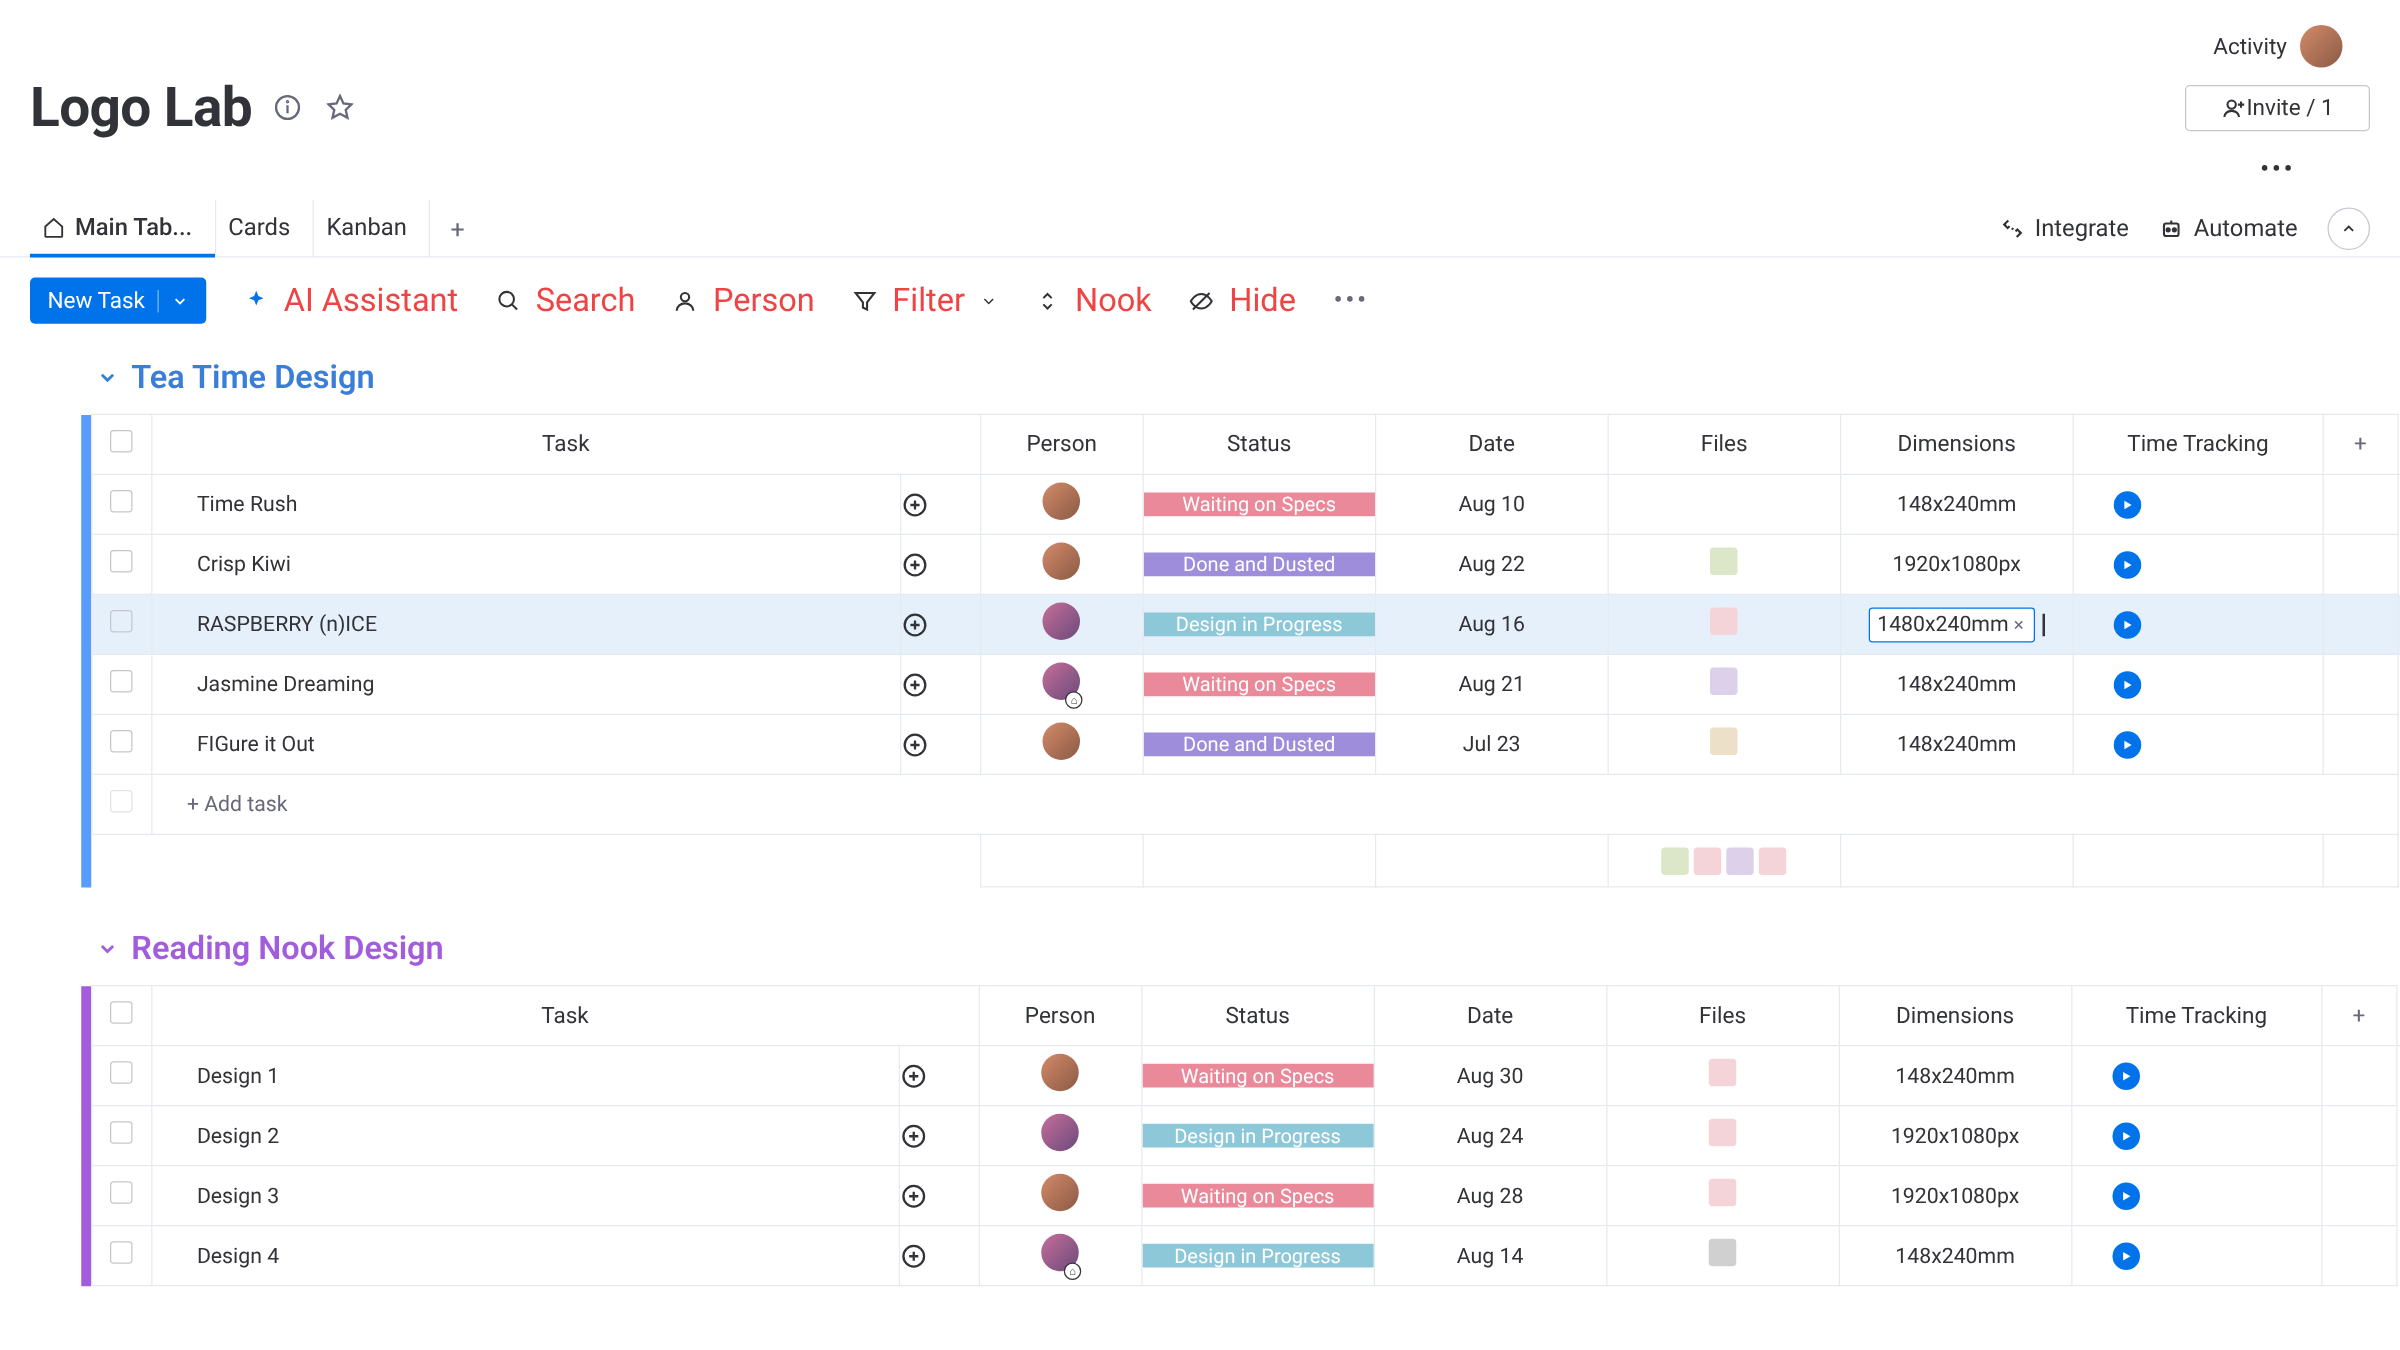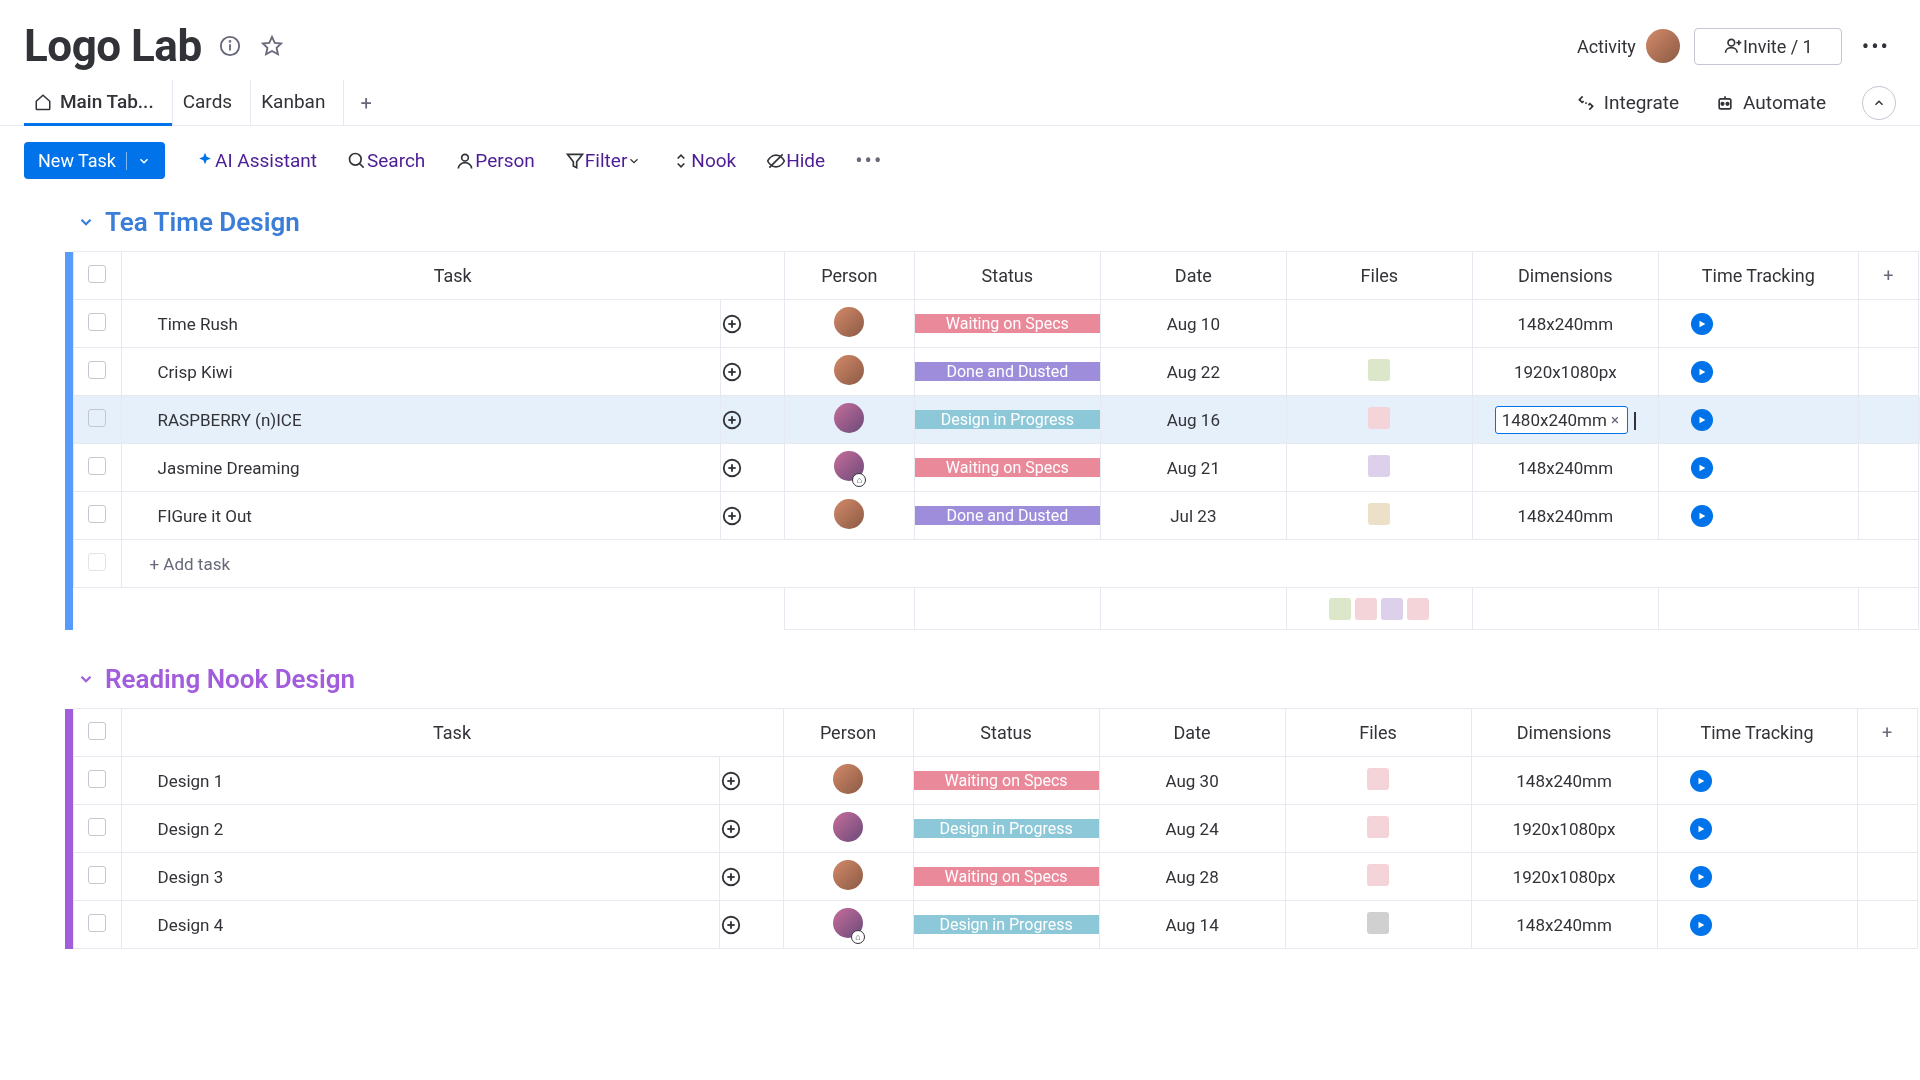--- a/index.html
+++ b/index.html
@@ -2,40 +2,40 @@
 <html><head>
 <meta charset="utf-8">
 <style>
 * { margin: 0; padding: 0; box-sizing: border-box; font-family: -apple-system, BlinkMacSystemFont, "Segoe UI", Roboto, Helvetica, Arial, sans-serif; }
 body { background: #fff; color: #323338; width: 1920px; height: 1080px; overflow: hidden; font-size: 18px; }
 .app { width: 100%; height: 100%; padding: 20px 0 0 0; }
 .header { display: flex; align-items: center; justify-content: space-between; padding: 0 24px 8px 24px; }
 .title-wrap { display: flex; align-items: center; gap: 14px; }
 .page-title { font-size: 44px; font-weight: 700; letter-spacing: -0.5px; }
 .icon-btn { width: 28px; height: 28px; display: inline-flex; align-items: center; justify-content: center; color: #676879; cursor: pointer; border-radius: 4px; }
-.header-right { display: flex; align-items: center; gap: 14px; }
+.header-right { display: flex; align-items: center; gap: 14px; flex-direction: column; }
 .activity-wrap { display: flex; align-items: center; gap: 10px; }
 .activity-label { font-size: 18px; color: #323338; }
 .avatar { width: 34px; height: 34px; border-radius: 50%; display: inline-flex; align-items: center; justify-content: center; font-size: 13px; color: #fff; background: linear-gradient(135deg, #d48a6a, #8a5a44); }
 .avatar-b { background: linear-gradient(135deg, #c76e9a, #6a4a7a); }
 .invite-btn { display: flex; align-items: center; gap: 0; border: 1px solid #c5c7d0; padding: 7px 28px; border-radius: 4px; font-size: 18px; cursor: pointer; }
 .more-dots { font-size: 22px; letter-spacing: 2px; color: #323338; cursor: pointer; padding: 4px 6px; }
 .tabs-bar { display: flex; align-items: center; justify-content: space-between; border-bottom: 1px solid #e6e9ef; padding: 0 24px; }
 .tabs-left { display: flex; align-items: flex-end; }
 .tab-item { display: flex; align-items: center; gap: 8px; padding: 10px 18px 12px 10px; border-right: 1px solid #e6e9ef; font-size: 19px; cursor: pointer; color: #323338; position: relative; }
 .tab-item.active { font-weight: 500; }
 .tab-item.active::after { content: ""; position: absolute; left: 0; right: 0; bottom: -1px; height: 3px; background: #0073ea; }
 .add-tab { padding: 10px 16px; font-size: 20px; cursor: pointer; color: #676879; }
-.tabs-right { display: flex; align-items: center; gap: 36px; }
+.tabs-right { display: flex; align-items: center; gap: 24px; }
 .tabs-right-item { display: flex; align-items: center; gap: 8px; font-size: 19px; cursor: pointer; }
 .collapse-btn { width: 34px; height: 34px; border: 1px solid #c5c7d0; border-radius: 50%; display: flex; align-items: center; justify-content: center; cursor: pointer; font-size: 16px; }
 .toolbar { display: flex; align-items: center; gap: 30px; padding: 16px 24px 24px 24px; }
 .new-task-btn { background: #0073ea; color: #fff; display: flex; align-items: center; gap: 10px; padding: 8px 14px; border-radius: 4px; font-size: 18px; cursor: pointer; }
 .new-task-btn .divider { width: 1px; height: 18px; background: rgba(255,255,255,0.5); }
-.tool-item { display: flex; align-items: center; gap: 0; font-size: 19px; cursor: pointer; color: #4c1d95; }
+.tool-item { display: flex; align-items: center; gap: 12px; font-size: 26px; cursor: pointer; color: #ef4444; }
 .more-dots-sm { font-size: 22px; letter-spacing: 2px; cursor: pointer; color: #676879; }
 .board { padding: 0 0 0 24px; }
 .group { margin-bottom: 30px; padding-left: 41px; }
 .group-header { display: flex; align-items: center; gap: 10px; padding: 4px 0 14px 12px; }
 .group-title { font-size: 26px; font-weight: 600; }
 .table { border-collapse: collapse; width: 100%; }
 .table tr { height: 48px; }
 .td-cell { border: 1px solid #e6e9ef; text-align: center; font-size: 17px; }
 .td-check { width: 48px; }
 .check-box { width: 18px; height: 18px; border: 1.5px solid #c5c7d0; border-radius: 3px; display: inline-block; cursor: pointer; }

